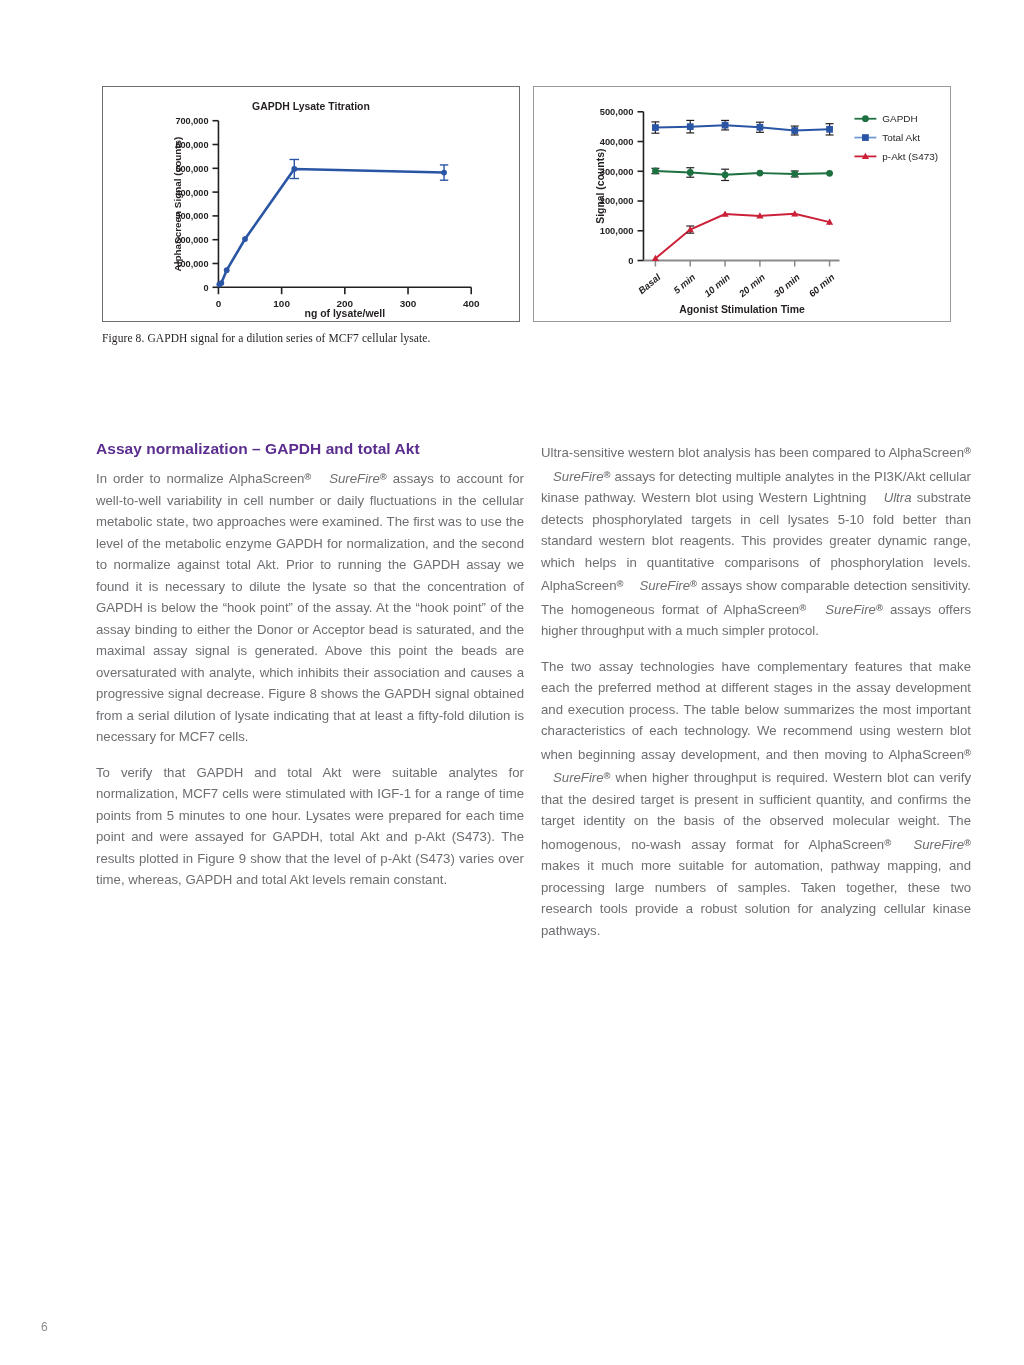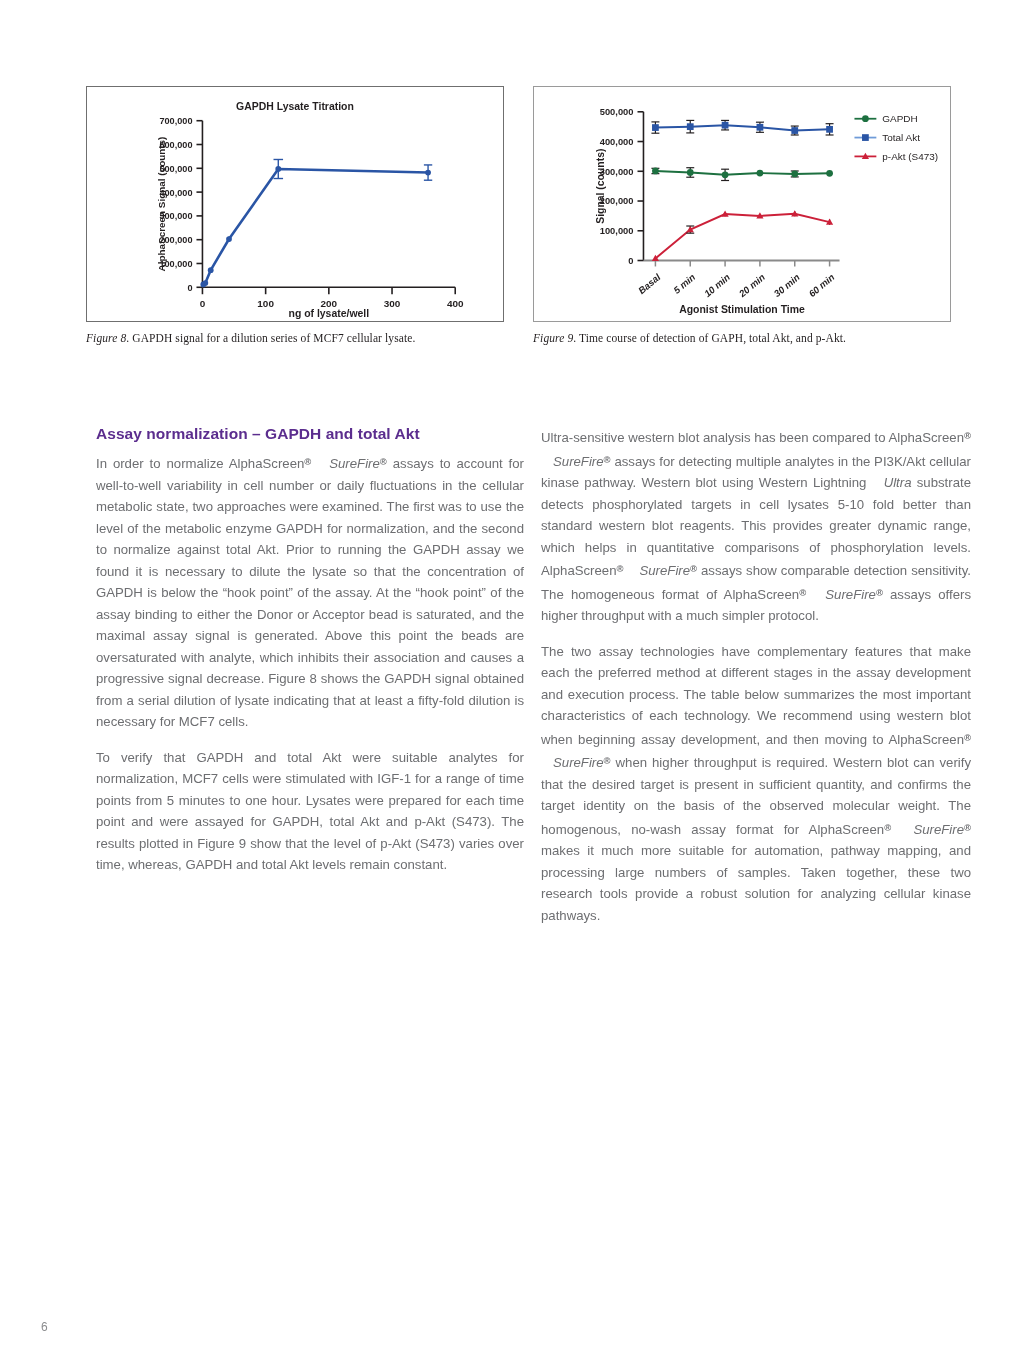--- a/index.html
+++ b/index.html
@@ -21,50 +21,50 @@
     position: absolute;
     left: 0;
     top: 86px;
     width: 1024px;
     height: 270px;
   }
   .figure-block {
     position: absolute;
     top: 0;
   }
-  .figure-left  { left: 86px;  width: 418px; }
+  .figure-left  { left: 102px;  width: 418px; }
   .figure-right { left: 533px; width: 418px; }
 
   .chart-frame {
     box-sizing: border-box;
     width: 100%;
     height: 236px;
     border: 1px solid #9a9a9a;
     background: #ffffff;
     position: relative;
   }
   .figure-left .chart-frame { border-color: #6f6f6f; }
 
   .fig-caption {
     margin-top: 9px;
     font-family: "Liberation Serif", serif;
     font-size: 11.5px;
     color: #231f20;
     line-height: 1.25;
     letter-spacing: 0.1px;
   }
-  .fig-caption .fig-em { font-style: italic; }
+  .fig-caption .fig-em { }
 
   
   .chart-svg { display: block; width: 100%; height: 100%; }
 
   
   .col {
     position: absolute;
-    top: 425px;
+    top: 440px;
     width: 428px;
   }
   .col-left  { left: 96px; }
   .col-right { left: 541px; width: 430px; }
 
   h2.section-head {
     margin: 0 0 8px 0;
     font-family: "Liberation Sans", sans-serif;
     font-size: 15.5px;
     font-weight: bold;
@@ -301,23 +301,20 @@
           <line x1="322" y1="51" x2="344" y2="51" stroke="#6f9bd8" stroke-width="1.8"></line>
           <rect x="329.6" y="47.6" width="6.8" height="6.8" fill="#2a55a5"></rect>
           <text id="f9-leg1" x="350" y="54.5" font-family="Liberation Sans, sans-serif" font-size="10" fill="#231f20">Total Akt</text>
 
           <line x1="322" y1="70" x2="344" y2="70" stroke="#cc2039" stroke-width="1.8"></line>
           <polygon points="333,66.2 336.6,72.6 329.4,72.6" fill="#cc2039"></polygon>
           <text id="f9-leg2" x="350" y="73.5" font-family="Liberation Sans, sans-serif" font-size="10" fill="#231f20">p-Akt (S473)</text>
         </g>
       </svg>
     </div>
-    <div class="fig-caption">
-      <span class="fig-em">Figure 9</span><span>. Time course of detection of GAPH, total Akt, and p-Akt.</span>
-    </div>
   </div>
 </div>
 
 <div class="col col-left">
   <h2 class="section-head">Assay normalization – GAPDH and total Akt</h2>
   <p class="body-par">In order to normalize AlphaScreen<sup class="reg">®</sup> <span class="it">SureFire</span><sup class="reg">®</sup> assays to account for well-to-well variability in cell number or daily fluctuations in the cellular metabolic state, two approaches were examined. The first was to use the level of the metabolic enzyme GAPDH for normalization, and the second to normalize against total Akt. Prior to running the GAPDH assay we found it is necessary to dilute the lysate so that the concentration of GAPDH is below the “hook point” of the assay. At the “hook point” of the assay binding to either the Donor or Acceptor bead is saturated, and the maximal assay signal is generated. Above this point the beads are oversaturated with analyte, which inhibits their association and causes a progressive signal decrease. Figure 8 shows the GAPDH signal obtained from a serial dilution of lysate indicating that at least a fifty-fold dilution is necessary for MCF7 cells.</p>
   <p class="body-par">To verify that GAPDH and total Akt were suitable analytes for normalization, MCF7 cells were stimulated with IGF-1 for a range of time points from 5 minutes to one hour. Lysates were prepared for each time point and were assayed for GAPDH, total Akt and p-Akt (S473). The results plotted in Figure 9 show that the level of p-Akt (S473) varies over time, whereas, GAPDH and total Akt levels remain constant.</p>
 </div>
 
 <div class="col col-right">

